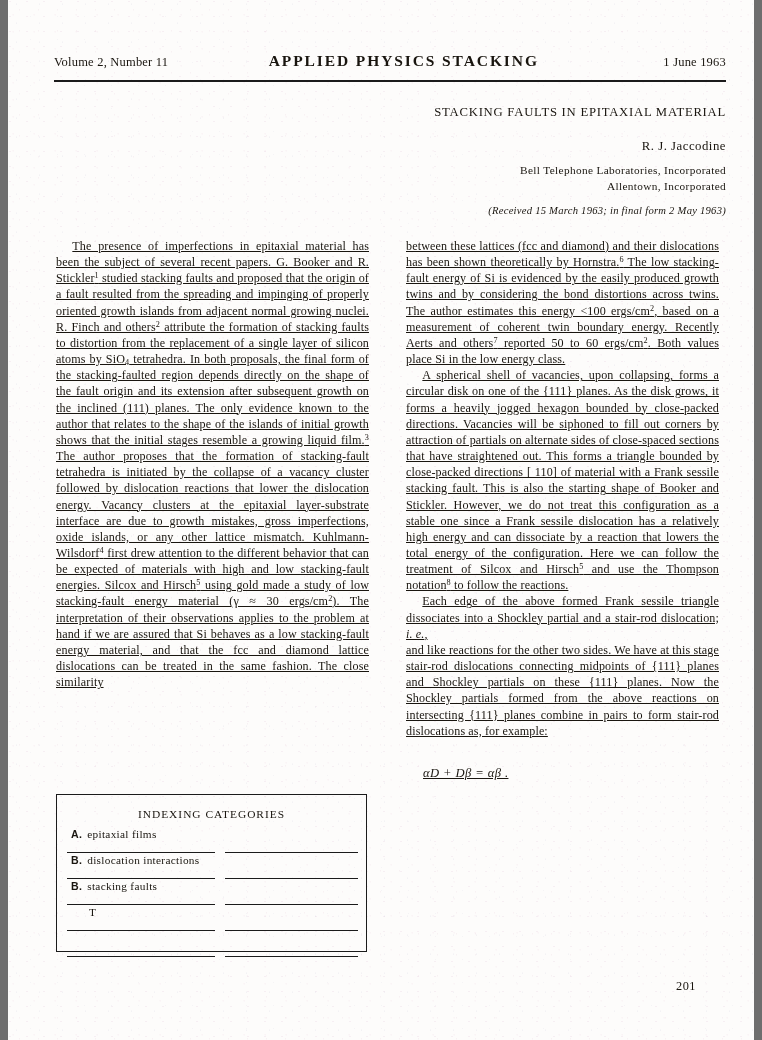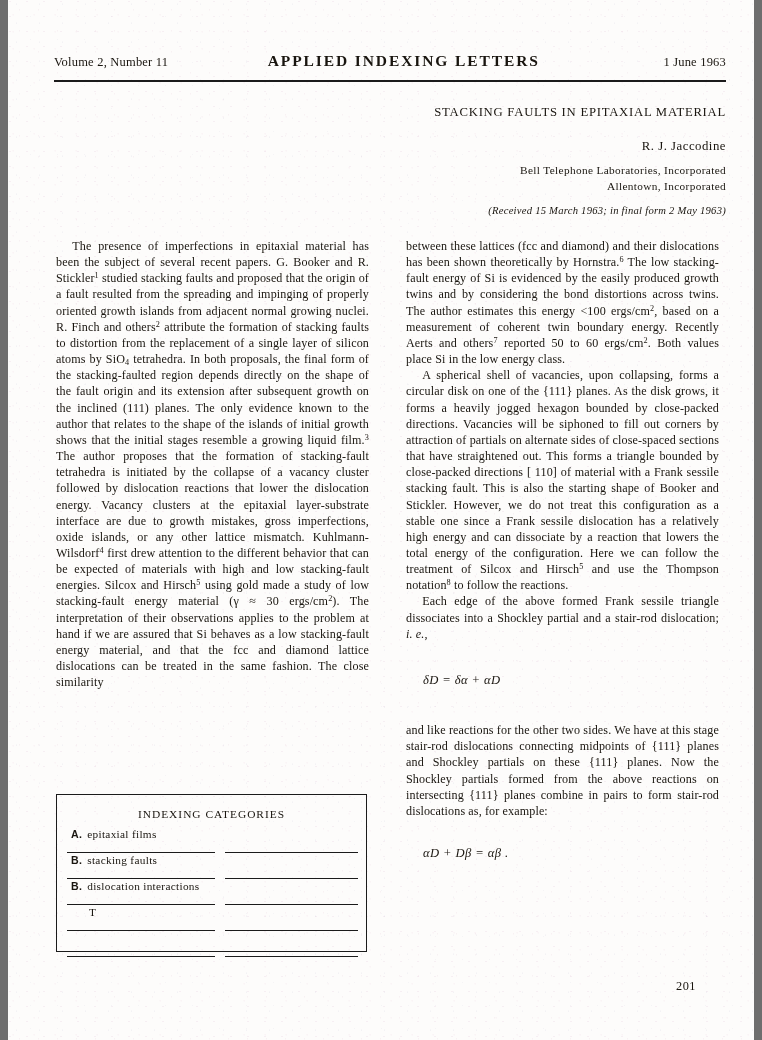--- a/index.html
+++ b/index.html
@@ -95,20 +95,21 @@
     text-align: justify;
     letter-spacing: 0.12px;
   }
   .col.left  { left: 48px; }
   .col.right { left: 398px; }
 
   .col p {
     margin: 0;
     text-indent: 1.35em;
     text-align: justify;
+    text-decoration: underline;
   }
   .col p.noindent { text-indent: 0; }
 
   sup {
     font-size: 0.68em;
     vertical-align: 0.52em;
     line-height: 0;
   }
   sub {
     font-size: 0.68em;
@@ -187,21 +188,21 @@
     letter-spacing: 0.5px;
   }
 </style>
 </head>
 <body>
 
 <div class="page">
 
   <div class="runhead">
     <span class="vol">Volume 2, Number 11</span>
-    <span class="journal">APPLIED INDEXING LETTERS</span>
+    <span class="journal">APPLIED PHYSICS STACKING</span>
     <span class="date">1 June 1963</span>
   </div>
   <div class="rule-head"></div>
 
   <div class="titleblock">
     <div class="art-title">STACKING FAULTS IN EPITAXIAL MATERIAL</div>
     <div class="author">R. J. Jaccodine</div>
     <div class="affil">Bell Telephone Laboratories, Incorporated</div>
     <div class="affil">Allentown, Incorporated</div>
     <div class="received">(Received 15 March 1963; in final form 2 May 1963)</div>
@@ -211,50 +212,49 @@
     <p><span>The presence of imperfections in epitaxial material has been the subject of several recent papers. G. Booker and R. Stickler</span><sup>1</sup><span> studied stacking faults and proposed that the origin of a fault resulted from the spreading and impinging of properly oriented growth islands from adjacent normal growing nuclei. R. Finch and others</span><sup>2</sup><span> attribute the formation of stacking faults to distortion from the replacement of a single layer of silicon atoms by SiO</span><sub>4</sub><span> tetrahedra. In both proposals, the final form of the stacking-faulted region depends directly on the shape of the fault origin and its extension after subsequent growth on the inclined (111) planes. The only evidence known to the author that relates to the shape of the islands of initial growth shows that the initial stages resemble a growing liquid film.</span><sup>3</sup><span> The author proposes that the formation of stacking-fault tetrahedra is initiated by the collapse of a vacancy cluster followed by dislocation reactions that lower the dislocation energy. Vacancy clusters at the epitaxial layer-substrate interface are due to growth mistakes, gross imperfections, oxide islands, or any other lattice mismatch. Kuhlmann-Wilsdorf</span><sup>4</sup><span> first drew attention to the different behavior that can be expected of materials with high and low stacking-fault energies. Silcox and Hirsch</span><sup>5</sup><span> using gold made a study of low stacking-fault energy material (γ ≈ 30 ergs/cm</span><sup>2</sup><span>). The interpretation of their observations applies to the problem at hand if we are assured that Si behaves as a low stacking-fault energy material, and that the fcc and diamond lattice dislocations can be treated in the same fashion. The close similarity</span></p>
   </div>
 
   <div class="col right">
     <p class="noindent"><span>between these lattices (fcc and diamond) and their dislocations has been shown theoretically by Hornstra.</span><sup>6</sup><span> The low stacking-fault energy of Si is evidenced by the easily produced growth twins and by considering the bond distortions across twins. The author estimates this energy &lt;100 ergs/cm</span><sup>2</sup><span>, based on a measurement of coherent twin boundary energy. Recently Aerts and others</span><sup>7</sup><span> reported 50 to 60 ergs/cm</span><sup>2</sup><span>. Both values place Si in the low energy class.</span></p>
 
     <p><span>A spherical shell of vacancies, upon collapsing, forms a circular disk on one of the {111} planes. As the disk grows, it forms a heavily jogged hexagon bounded by close-packed directions. Vacancies will be siphoned to fill out corners by attraction of partials on alternate sides of close-spaced sections that have straightened out. This forms a triangle bounded by close-packed directions [ 110] of material with a Frank sessile stacking fault. This is also the starting shape of Booker and Stickler. However, we do not treat this configuration as a stable one since a Frank sessile dislocation has a relatively high energy and can dissociate by a reaction that lowers the total energy of the configuration. Here we can follow the treatment of Silcox and Hirsch</span><sup>5</sup><span> and use the Thompson notation</span><sup>8</sup><span> to follow the reactions.</span></p>
 
     <p><span>Each edge of the above formed Frank sessile triangle dissociates into a Shockley partial and a stair-rod dislocation; </span><span class="it">i. e.</span><span>,</span></p>
 
-    <p class="eq first">δD = δα + αD</p>
 
     <p class="noindent">and like reactions for the other two sides. We have at this stage stair-rod dislocations connecting midpoints of {111} planes and Shockley partials on these {111} planes. Now the Shockley partials formed from the above reactions on intersecting {111} planes combine in pairs to form stair-rod dislocations as, for example:</p>
 
     <p class="eq second">αD + Dβ = αβ .</p>
   </div>
 
   <div class="index-box">
     <div class="index-title">INDEXING CATEGORIES</div>
     <div class="idx-rows">
 
       <div class="idx-row">
         <div class="idx-label"><span class="ltr">A.</span><span>epitaxial films</span></div>
         <div class="idx-rule-l"></div>
         <div class="idx-rule-r"></div>
       </div>
 
       <div class="idx-row">
+        <div class="idx-label"><span class="ltr">B.</span><span>dislocation interactions</span></div>
+        <div class="idx-rule-l"></div>
+        <div class="idx-rule-r"></div>
+      </div>
+
+      <div class="idx-row">
         <div class="idx-label"><span class="ltr">B.</span><span>stacking faults</span></div>
         <div class="idx-rule-l"></div>
         <div class="idx-rule-r"></div>
       </div>
 
       <div class="idx-row">
-        <div class="idx-label"><span class="ltr">B.</span><span>dislocation interactions</span></div>
-        <div class="idx-rule-l"></div>
-        <div class="idx-rule-r"></div>
-      </div>
-
-      <div class="idx-row">
         <div class="idx-label plain"><span>T</span></div>
         <div class="idx-rule-l"></div>
         <div class="idx-rule-r"></div>
       </div>
 
       <div class="idx-row">
         <div class="idx-label plain"><span></span></div>
         <div class="idx-rule-l"></div>
         <div class="idx-rule-r"></div>
       </div>

